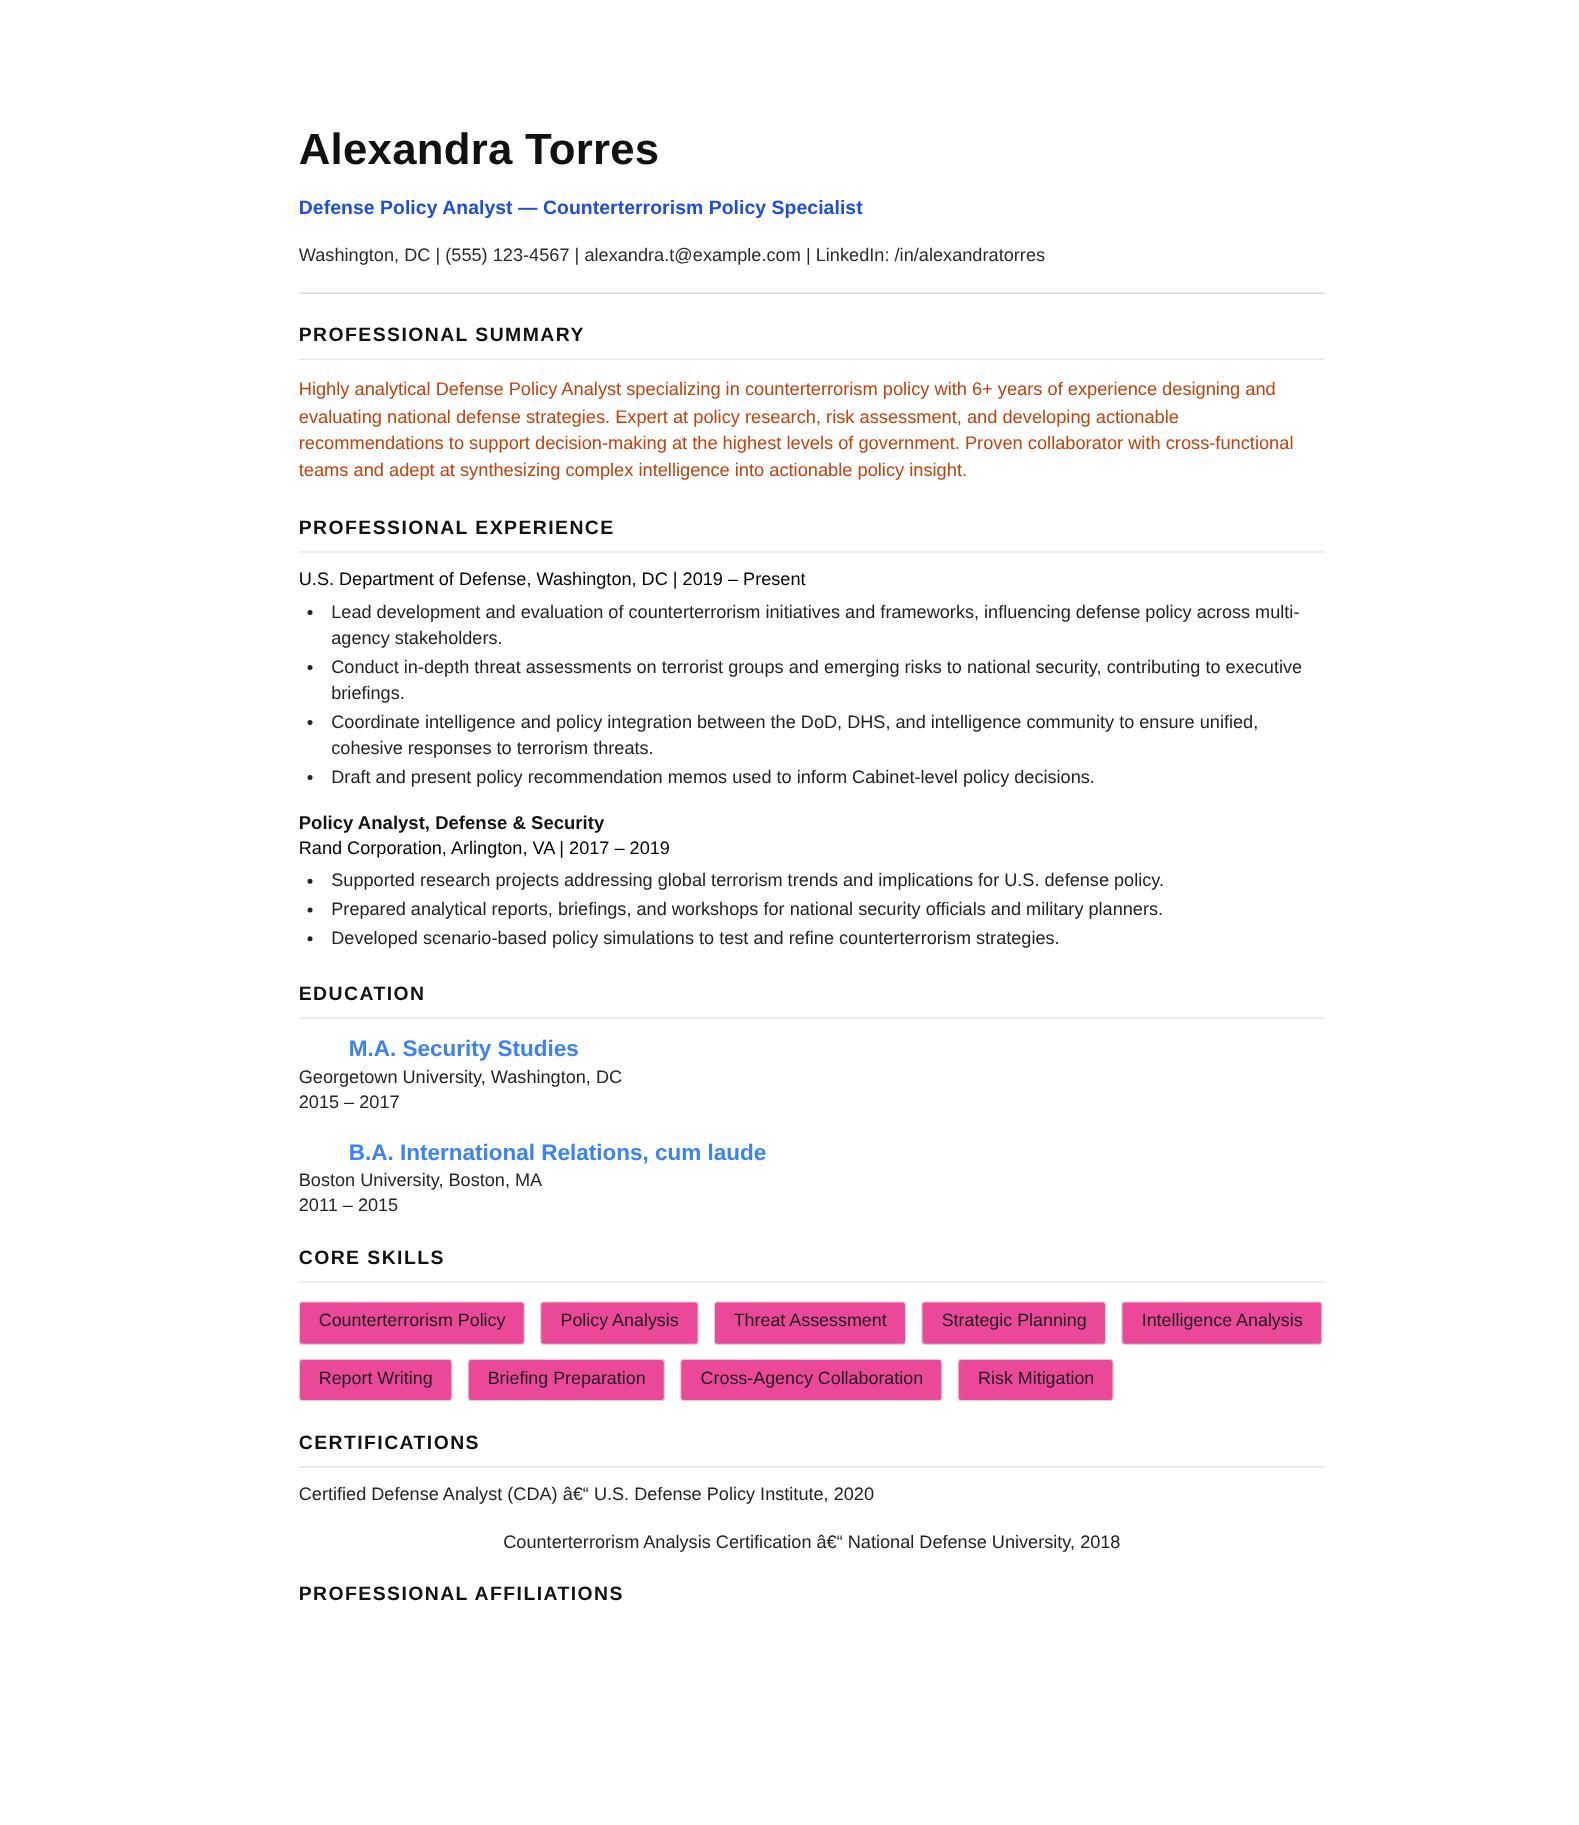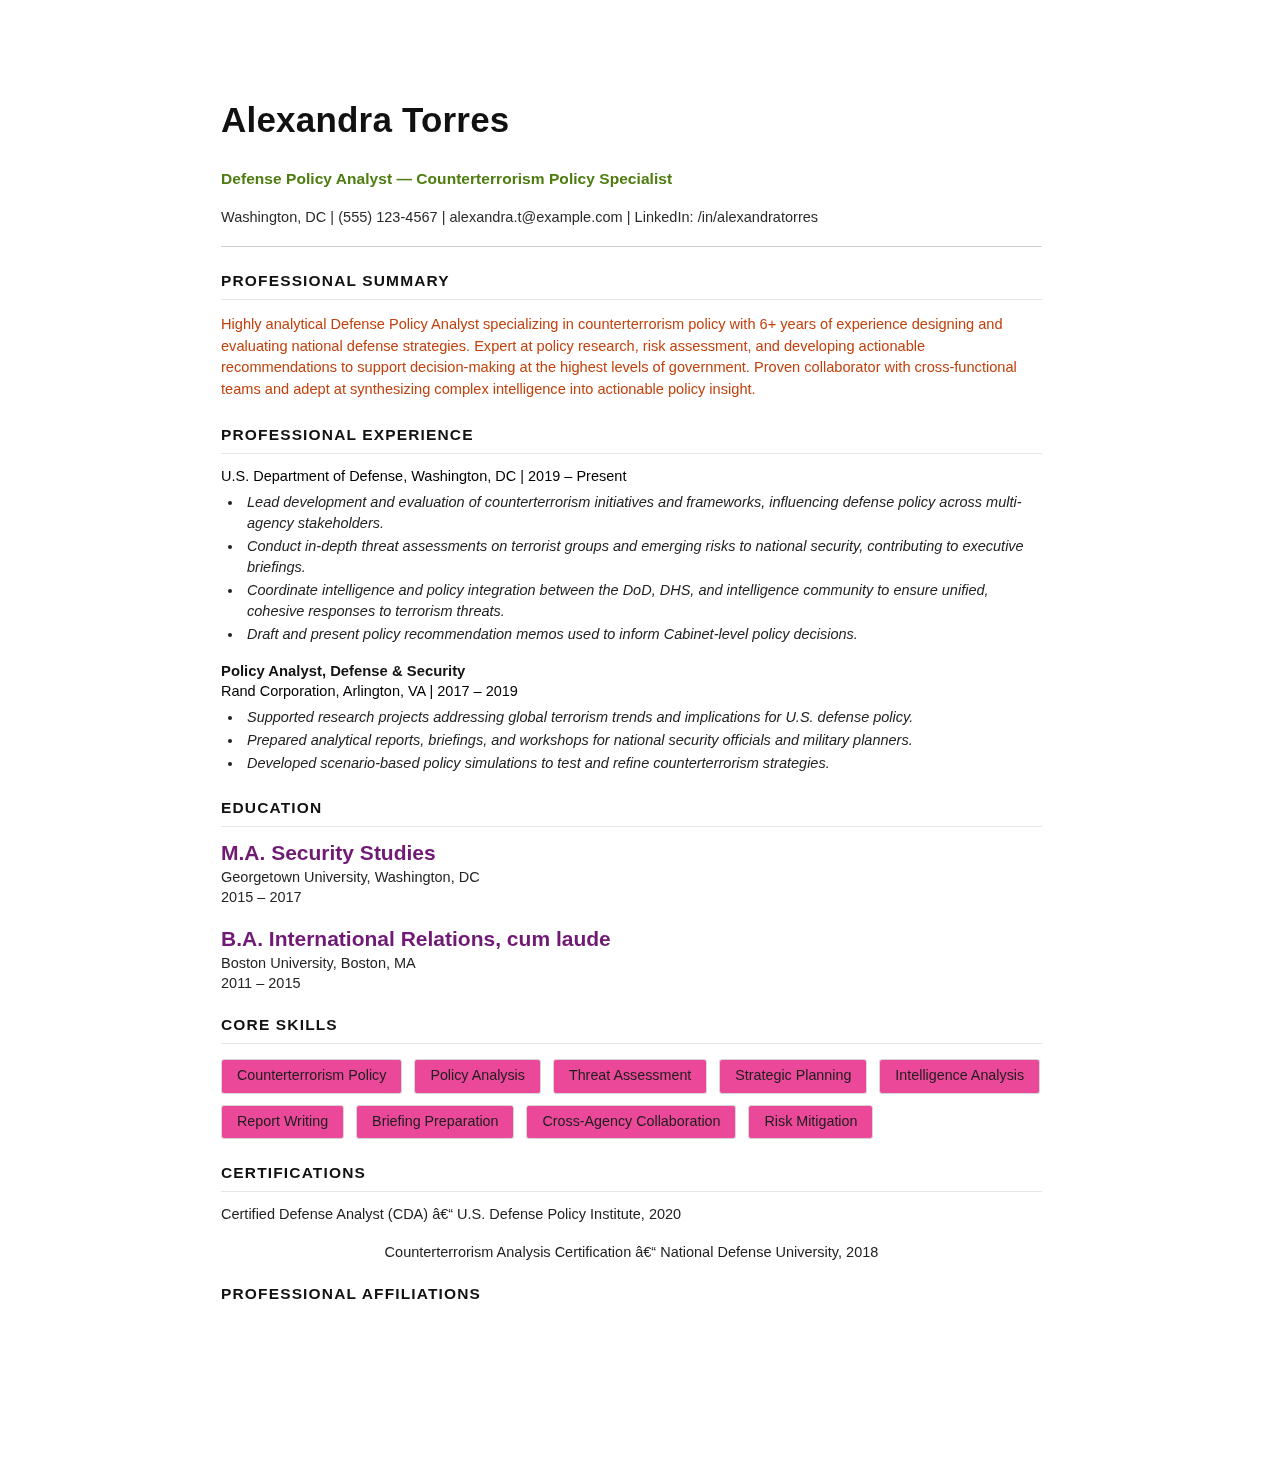--- a/index.html
+++ b/index.html
@@ -15,40 +15,40 @@
   .page {
     width: 1263px;
     min-height: 1460px;
     margin: 0 auto;
     background: #ffffff;
     box-sizing: border-box;
     position: relative;
   }
   .content {
     position: absolute;
-    left: 221px;
+    left: 239px;
     top: 0;
     width: 821px;
   }
 
   
   .resume-name {
     font-size: 35px;
     font-weight: bold;
     letter-spacing: 0.2px;
     color: #111111;
     margin: 0;
     padding-top: 100px;
     line-height: 1.15;
   }
   .resume-title {
     font-size: 15.5px;
     font-weight: bold;
-    color: #4d7c0f;
-    margin-top: 30px;
+    color: #1d4ed8;
+    margin-top: 18px;
     letter-spacing: 0.05px;
   }
   .resume-contact {
     font-size: 14.5px;
     color: #2a2a2a;
     margin-top: 21px;
     letter-spacing: 0.02px;
   }
   .header-rule {
     border-top: 1.6px solid #cfcfcf;
@@ -98,36 +98,36 @@
   }
   .entry-line {
     font-size: 14.5px;
     color: #242424;
     margin-top: 4px;
   }
   ul.bullets {
     margin: 8px 0 0 0;
     padding-left: 22px;
     list-style-type: disc;
-    font-style: italic;
   }
   ul.bullets li {
     font-size: 14.5px;
     line-height: 1.45;
     color: #222222;
     margin-bottom: 2px;
     padding-left: 4px;
   }
 
   .edu-entry { margin-bottom: 22px; }
   .edu-entry:last-child { margin-bottom: 0; }
   .edu-degree {
-    font-size: 21px;
-    font-weight: bold;
-    color: #701a75;
+    font-size: 18px;
+    font-weight: bold;
+    color: #3b82f6;
+    margin-left: 40px;
   }
 
   
   .chips {
     display: flex;
     flex-wrap: wrap;
     gap: 11px 12px;
     margin-top: 15px;
   }
   .chip {

